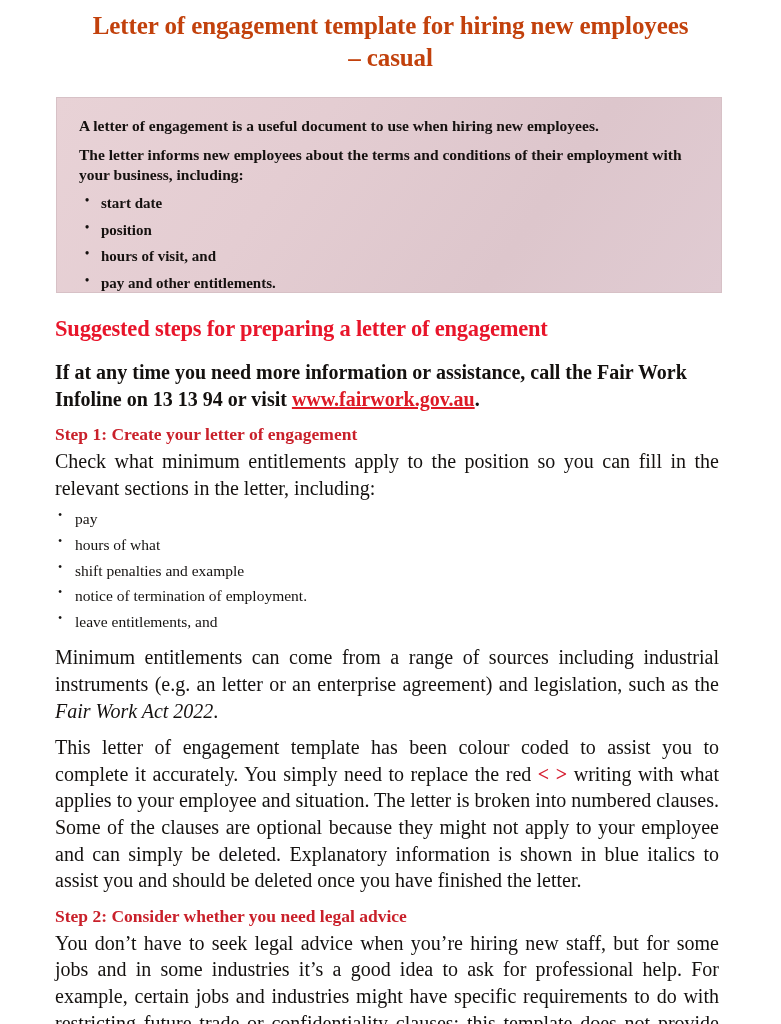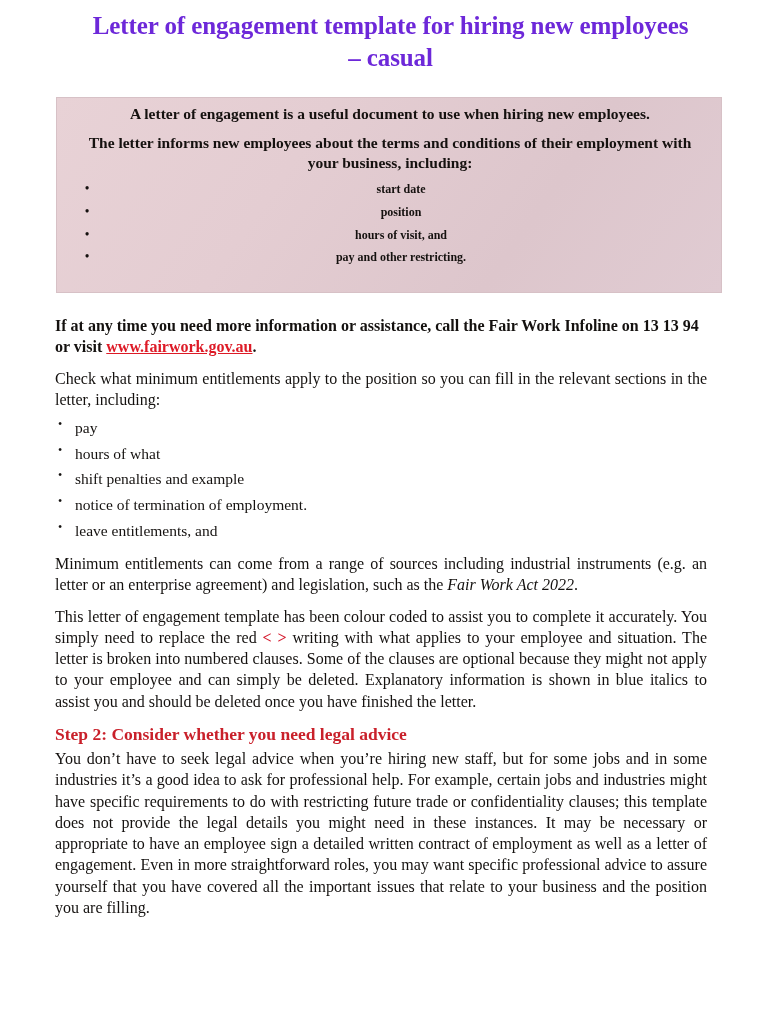--- a/index.html
+++ b/index.html
@@ -19,57 +19,56 @@
   .page {
     position: relative;
     width: 781px;
     height: 1024px;
     box-sizing: border-box;
     padding: 0;
   }
 
   
   .doc-title {
-    color: #6d28d9;
+    color: #c2410c;
     font-weight: bold;
     font-size: 25px;
     line-height: 1.28;
     text-align: center;
     margin: 10px auto 18px auto;
     width: 600px;
     letter-spacing: -0.1px;
   }
 
   
   .intro-box {
     position: absolute;
     left: 56px;
     top: 87px;
     width: 666px;
     height: 196px;
     box-sizing: border-box;
     background: linear-gradient(125deg, #e8d2d6 0%, #e4cdd2 35%, #ddc6cc 70%, #e0cbd2 100%);
     border: 1px solid #d7c1c6;
-    padding: 6px 20px 10px 22px;
-    text-align: center;
+    padding: 18px 20px 10px 22px;
   }
   .intro-box p {
     margin: 0 0 9px 0;
     font-size: 15.5px;
     font-weight: bold;
     line-height: 1.3;
     color: #15110f;
   }
   .intro-list {
     list-style: none;
     margin: 0;
     padding: 0;
   }
   .intro-list li {
-    font-size: 12px;
+    font-size: 15px;
     font-weight: bold;
     line-height: 1.3;
     color: #15110f;
     padding-left: 22px;
     position: relative;
     margin-bottom: 7px;
   }
   .intro-list li:before {
     content: "\2022";
     position: absolute;
@@ -97,23 +96,23 @@
 
   h3.step-heading {
     color: #c9202a;
     font-weight: bold;
     font-size: 17.5px;
     line-height: 1.2;
     margin: 12px 0 3px 0;
   }
 
   p.body-text {
-    font-size: 16px;
+    font-size: 20px;
     line-height: 1.33;
-    margin: 0 16px 10px 0;
+    margin: 0 4px 10px 0;
     text-align: justify;
     color: #14110f;
   }
   p.body-text.bold {
     font-weight: bold;
     text-align: left;
   }
   p.body-text.tight {
     margin-bottom: 6px;
   }
@@ -160,29 +159,31 @@
 
   <h1 class="doc-title">Letter of engagement template for hiring new employees – casual</h1>
 
   <div class="intro-box">
     <p>A letter of engagement is a useful document to use when hiring new employees.</p>
     <p>The letter informs new employees about the terms and conditions of their employment with your business, including:</p>
     <ul class="intro-list">
       <li>start date</li>
       <li>position</li>
       <li>hours of visit, and</li>
-      <li>pay and other restricting.</li>
+      <li>pay and other entitlements.</li>
     </ul>
   </div>
 
   <div class="content">
 
+    <h2 class="section-heading">Suggested steps for preparing a letter of engagement</h2>
 
     <p class="body-text bold"><span>If at any time you need more information or assistance, call the Fair Work Infoline on 13 13 94 or visit </span><a class="ext-link" href="#">www.fairwork.gov.au</a><span>.</span></p>
 
+    <h3 class="step-heading">Step 1:  Create your letter of engagement</h3>
 
     <p class="body-text tight">Check what minimum entitlements apply to the position so you can fill in the relevant sections in the letter, including:</p>
 
     <ul class="body-list">
       <li>pay</li>
       <li>hours of what</li>
       <li>shift penalties and example</li>
       <li>notice of termination of employment.</li>
       <li>leave entitlements, and</li>
     </ul>

